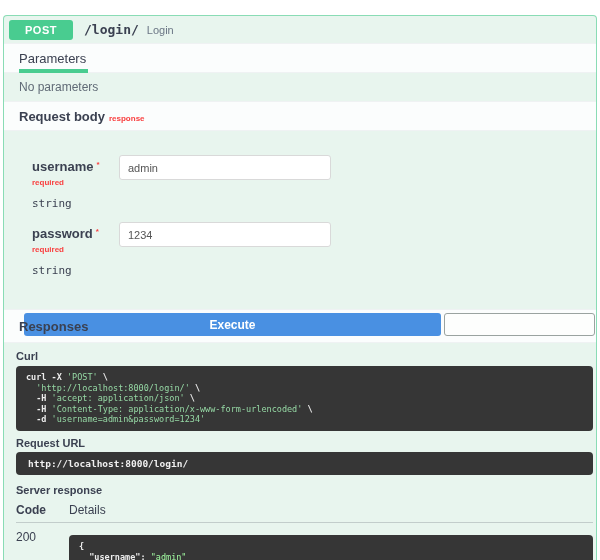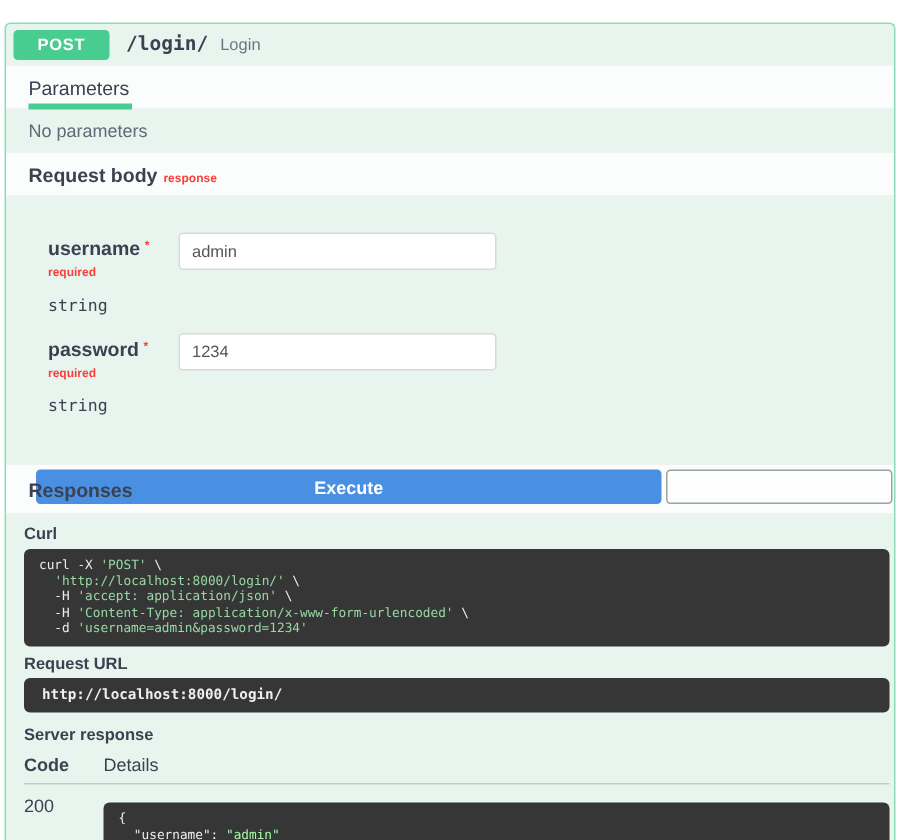--- a/index.html
+++ b/index.html
@@ -63,21 +63,21 @@
   .responses-header { height:34px; line-height:34px; padding-left:15px;
                       font-size:13px; font-weight:bold; color:#3b4151; }
 
   
   .responses-content { padding:7px 3px 0 12px; }
   .mini-label { font-size:11px; color:#3b4151; font-weight:600; }
   .code-block { margin-top:4px; background:#363636; border-radius:4px;
                 padding:6px 10px; font-family:"DejaVu Sans Mono", monospace;
                 font-size:8.5px; line-height:10.5px; }
   .code-line { white-space:pre; }
-  .tok-plain { color:#ededed; }
+  .tok-plain { color:#ededed;font-weight:bold; }
   .tok-str { color:#96d9a5; }
   .tok-val { color:#a2fca2; }
 
   .url-label { margin-top:6px; }
   .url-block { margin-top:3px; height:23px; display:flex; align-items:center;
                background:#363636; border-radius:4px; padding-left:12px;
                font-family:"DejaVu Sans Mono", monospace; font-weight:bold;
                font-size:9.5px; color:#f0f0f0; }
 
   .server-label { margin-top:9px; }

